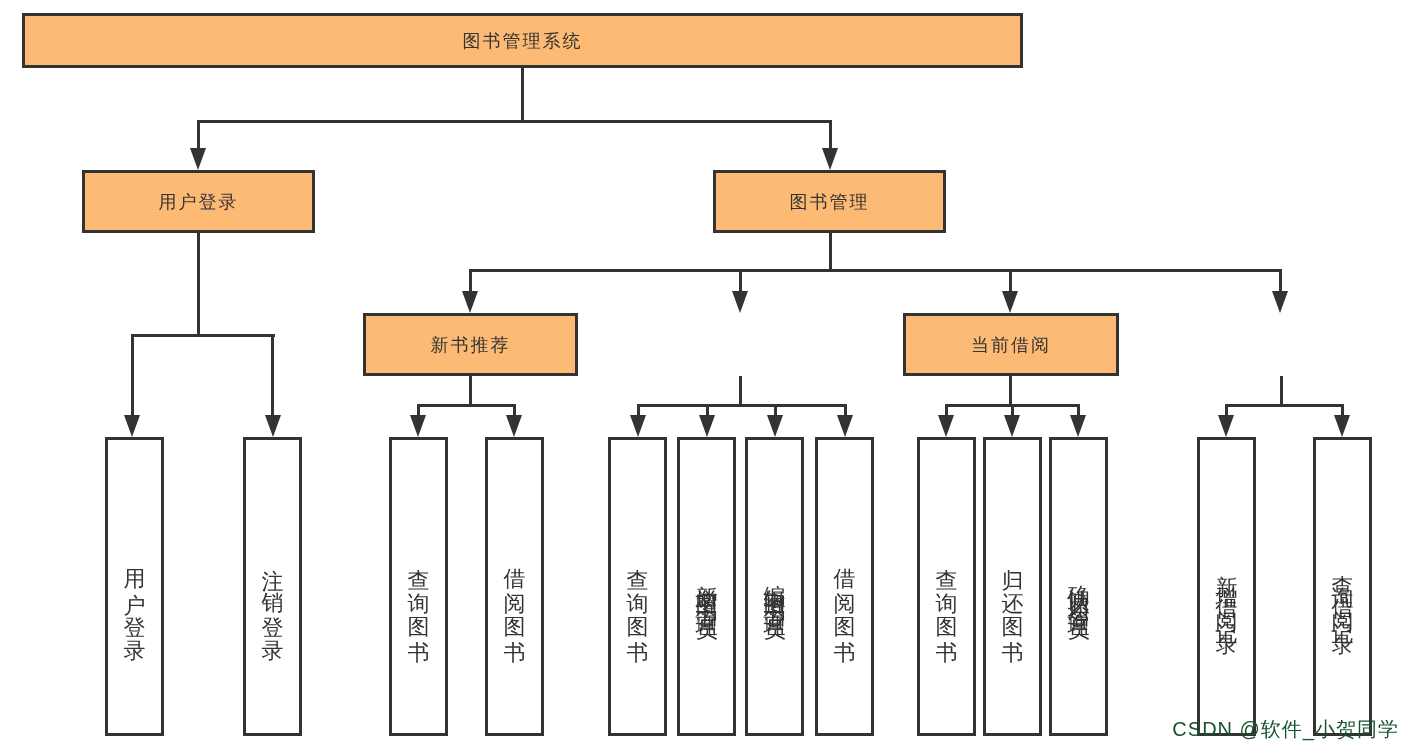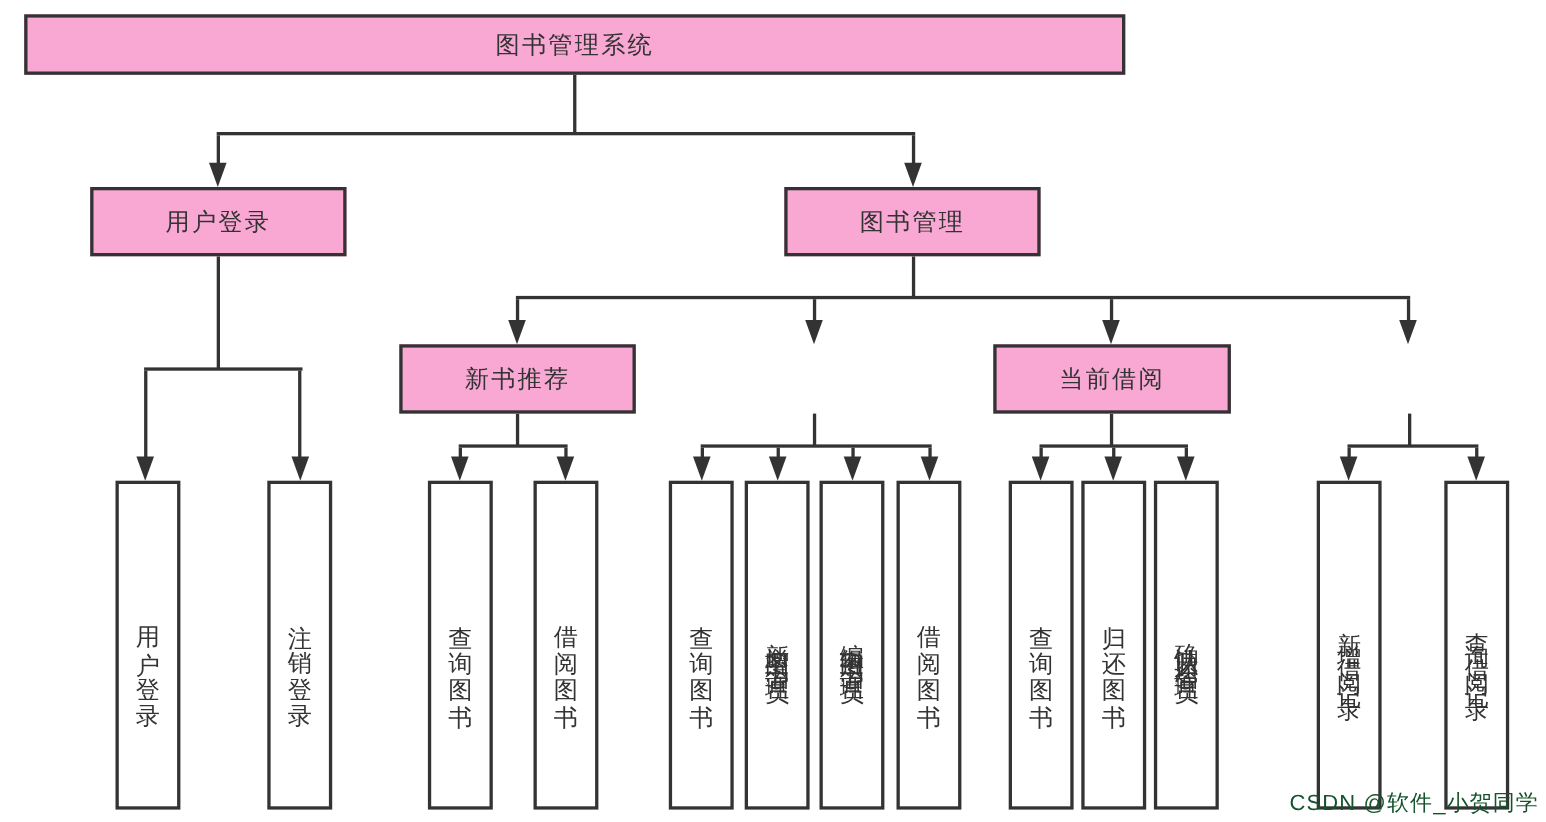--- a/index.html
+++ b/index.html
@@ -1,21 +1,21 @@
 <!DOCTYPE html>
 <html><head>
 <meta charset="utf-8">
 <style>
   html,body{margin:0;padding:0;background:#ffffff;}
   body{font-family:"Liberation Sans","DejaVu Sans",sans-serif;}
   .stage{position:relative;width:1405px;height:747px;background:#ffffff;overflow:hidden;color:#333;}
   .box{
-    position:absolute;box-sizing:border-box;background:#f9a8d4;
+    position:absolute;box-sizing:border-box;background:#fdba74;
     border:3px solid #333333;display:flex;align-items:center;justify-content:center;
-    font-size:22px;color:#333333;letter-spacing:2px;white-space:nowrap;z-index:2;
+    font-size:18px;color:#333333;letter-spacing:2px;white-space:nowrap;z-index:2;
   }
   .leaf{
     position:absolute;box-sizing:border-box;background:#ffffff;
     border:3px solid #333333;display:flex;align-items:center;justify-content:center;
     width:59px;height:299px;top:437px;z-index:2;
   }
   .vtext{
     writing-mode:vertical-rl;text-orientation:mixed;
     font-size:22px;color:#333333;white-space:nowrap;line-height:1;
   }

